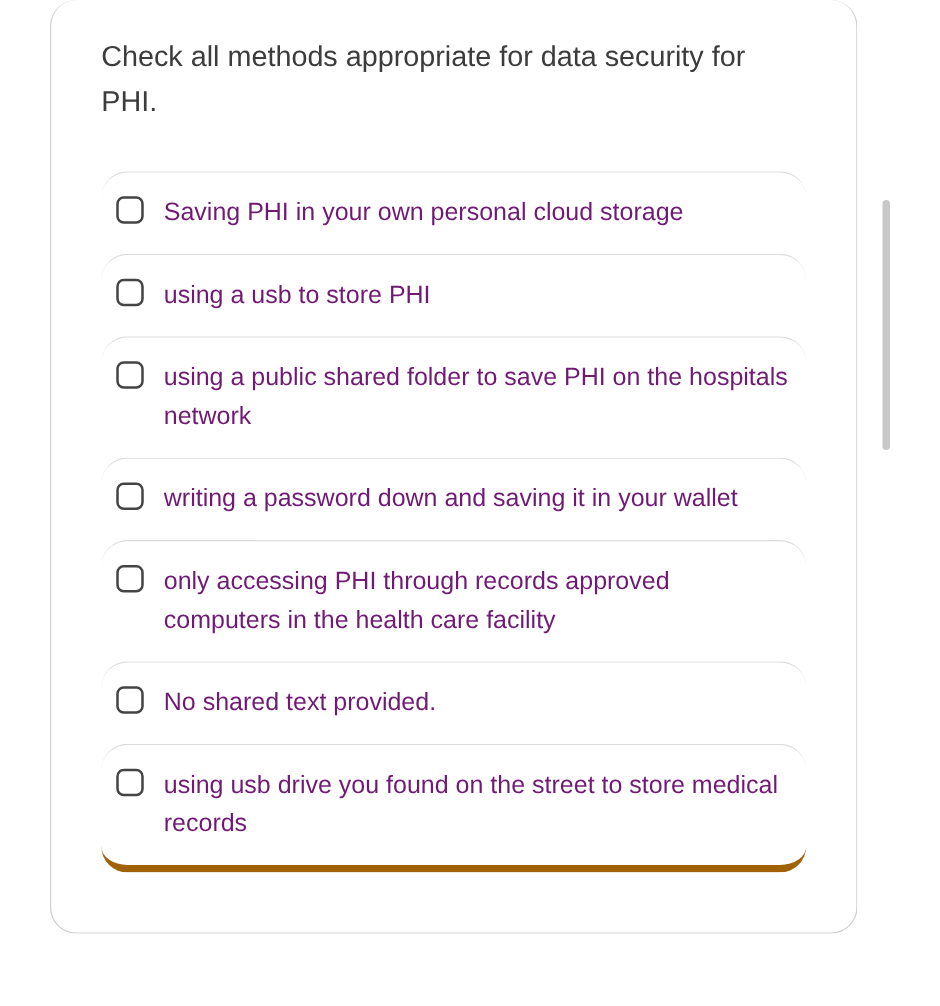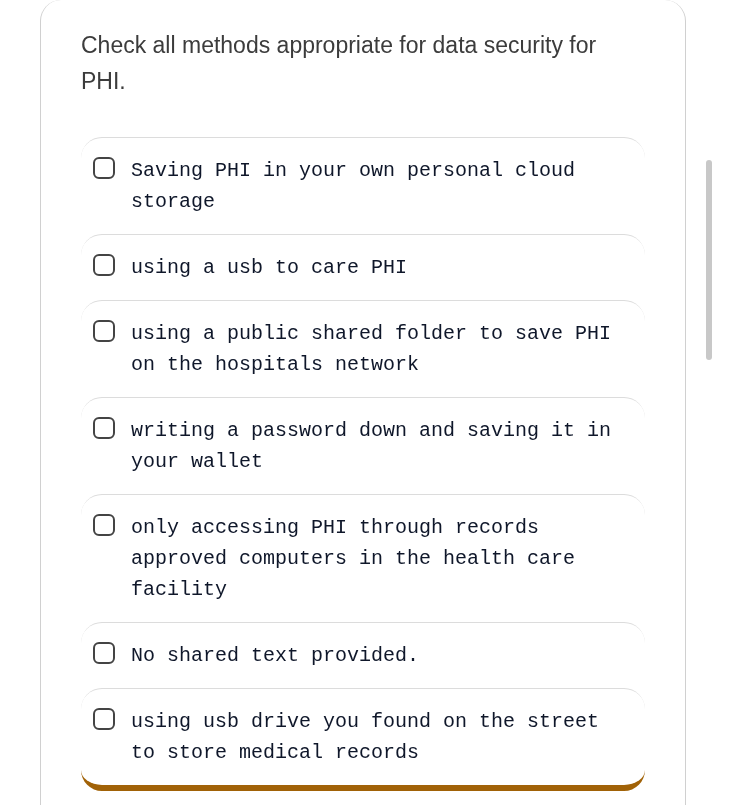--- a/index.html
+++ b/index.html
@@ -55,24 +55,23 @@
       width: 22px;
       height: 22px;
       border: 2.5px solid #444;
       border-radius: 6px;
       background: transparent;
       margin-top: 2px;
       cursor: pointer;
     }
     .option-label {
       font-size: 20px;
-      color: #0f172a;
+      color: #701a75;
       line-height: 1.55;
       font-weight: 400;
-      font-family: Liberation Mono, monospace;
     }
     .scrollbar-track {
       width: 6px;
       position: relative;
       margin-top: 160px;
     }
     .scrollbar-thumb {
       width: 6px;
       height: 200px;
       background: #c8c8c8;
@@ -85,21 +84,21 @@
 <div class="container">
   <div class="card">
     <div class="question-title">Check all methods appropriate for data security for PHI.</div>
     <div class="options">
       <div class="option-row">
         <div class="checkbox"></div>
         <div class="option-label">Saving PHI in your own personal cloud storage</div>
       </div>
       <div class="option-row">
         <div class="checkbox"></div>
-        <div class="option-label">using a usb to care PHI</div>
+        <div class="option-label">using a usb to store PHI</div>
       </div>
       <div class="option-row">
         <div class="checkbox"></div>
         <div class="option-label">using a public shared folder to save PHI on the hospitals network</div>
       </div>
       <div class="option-row">
         <div class="checkbox"></div>
         <div class="option-label">writing a password down and saving it in your wallet</div>
       </div>
       <div class="option-row">

